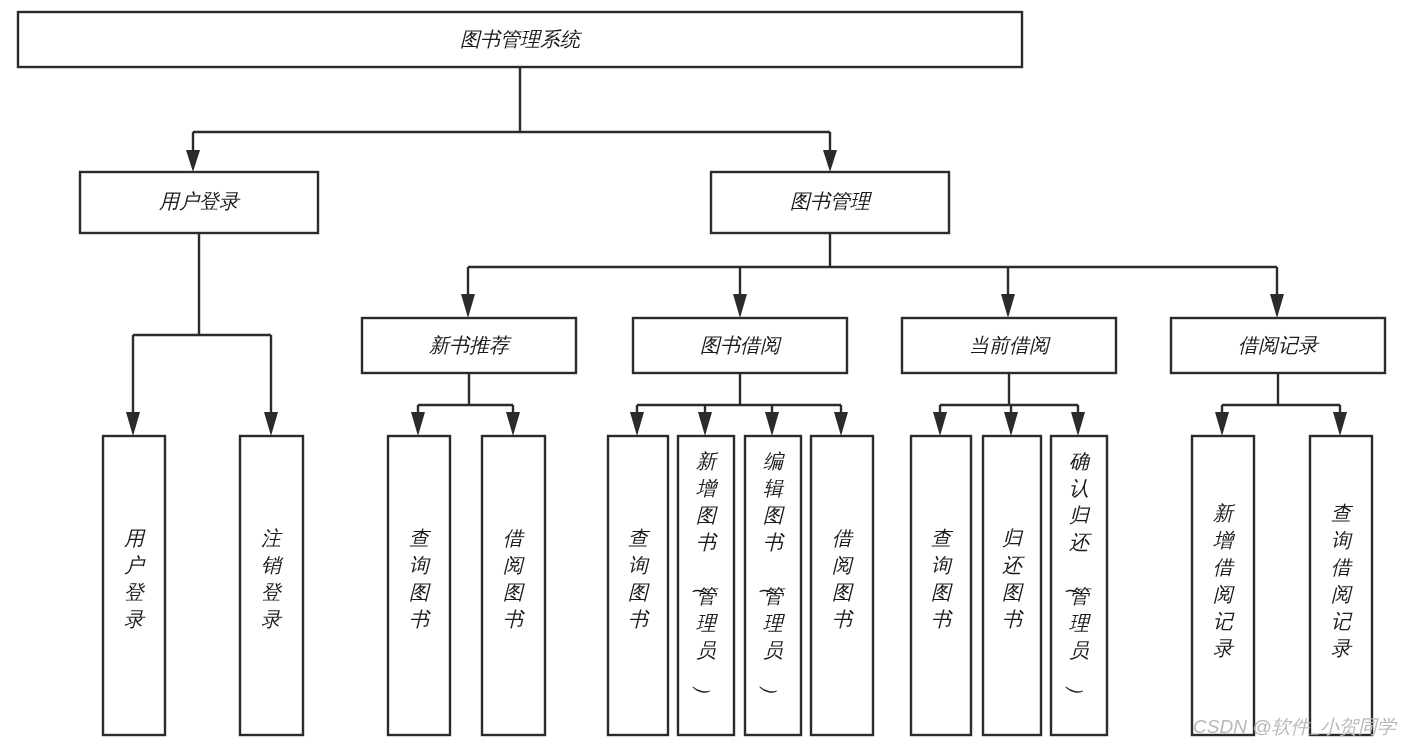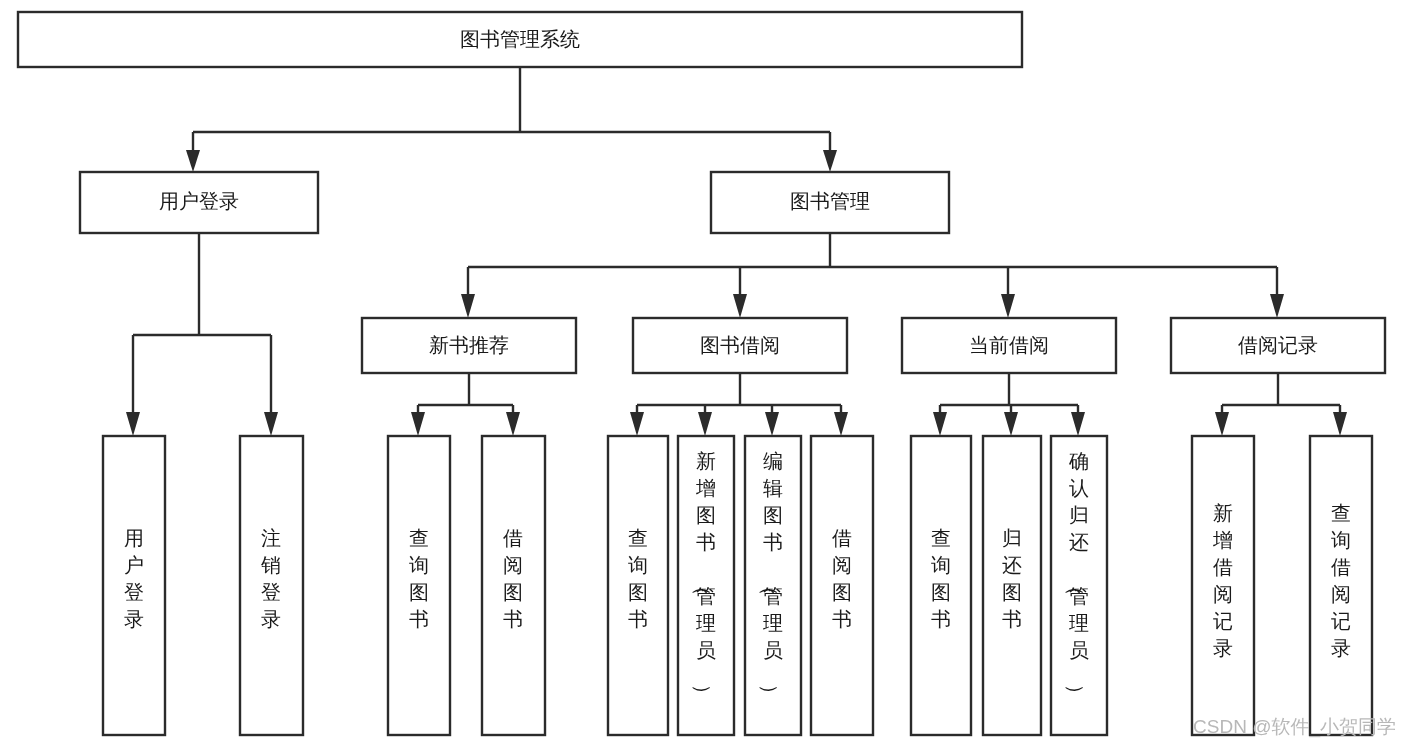--- a/index.html
+++ b/index.html
@@ -10,20 +10,21 @@
   body {
     width: 1405px;
     height: 747px;
     font-family: "Liberation Sans", "DejaVu Sans", sans-serif;
     overflow: hidden;
   }
   #diagram-root {
     position: relative;
     width: 1405px;
     height: 747px;
+    font-style: italic;
   }
   svg.diagram {
     position: absolute;
     top: 0;
     left: 0;
     width: 1405px;
     height: 747px;
     display: block;
   }
   .node-rect {

